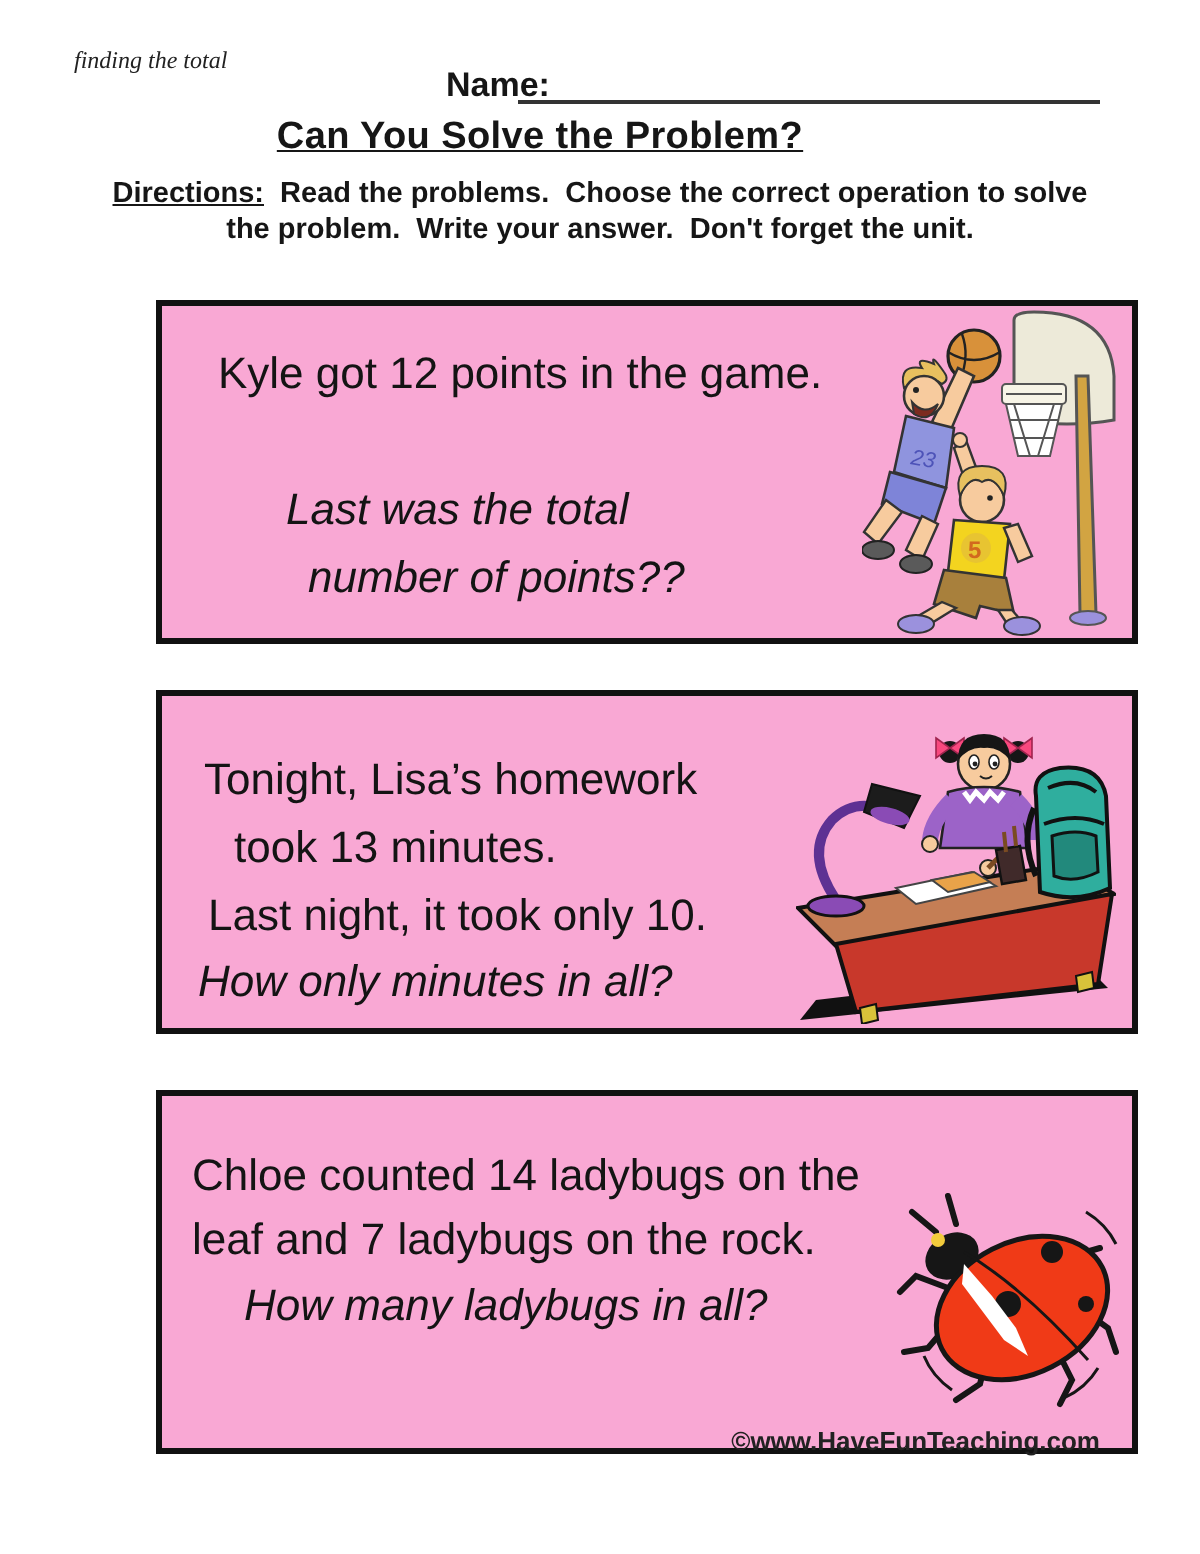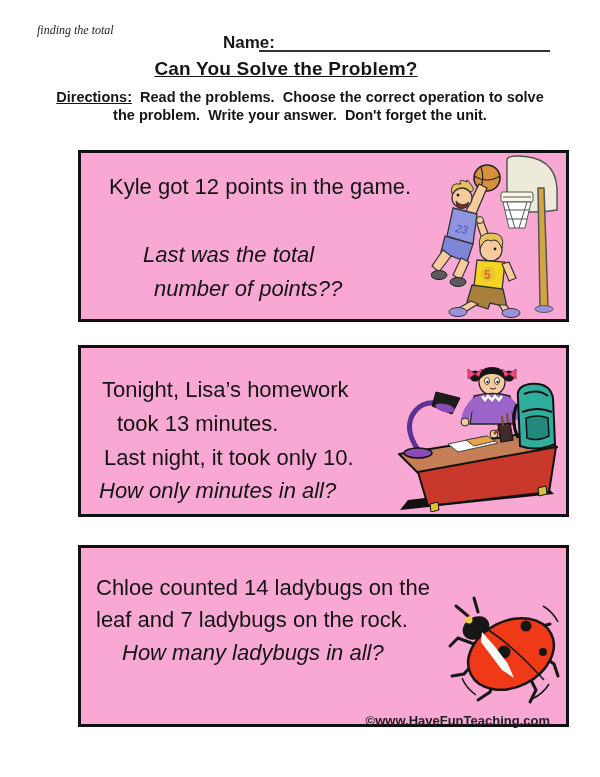--- a/index.html
+++ b/index.html
@@ -11,21 +11,21 @@
     position:absolute;left:37px;top:23px;
     font-family:"Liberation Serif",serif;font-style:italic;font-size:12px;color:#222;
   }
   .name-row{position:absolute;left:223px;top:33px;font-size:17px;font-weight:600;}
   .name-line{
     position:absolute;left:259px;top:50px;width:291px;height:0;
     border-bottom:2px solid #333;
   }
   .title{
     position:absolute;left:0;top:58px;width:540px;text-align:center;
-    font-size:19px;font-weight:bold;text-decoration:underline;letter-spacing:.2px;margin-left:16px;
+    font-size:19px;font-weight:bold;text-decoration:underline;letter-spacing:.2px;
   }
   .directions{
     position:absolute;left:0;top:88px;width:600px;text-align:center;
     font-size:14.5px;font-weight:600;line-height:18px;white-space:pre-wrap;
   }
   .directions .dirlabel{text-decoration:underline;}
   .pbox{
     position:absolute;left:78px;width:491px;
     border:3px solid #111;background:#f9a8d4;box-sizing:border-box;
   }

